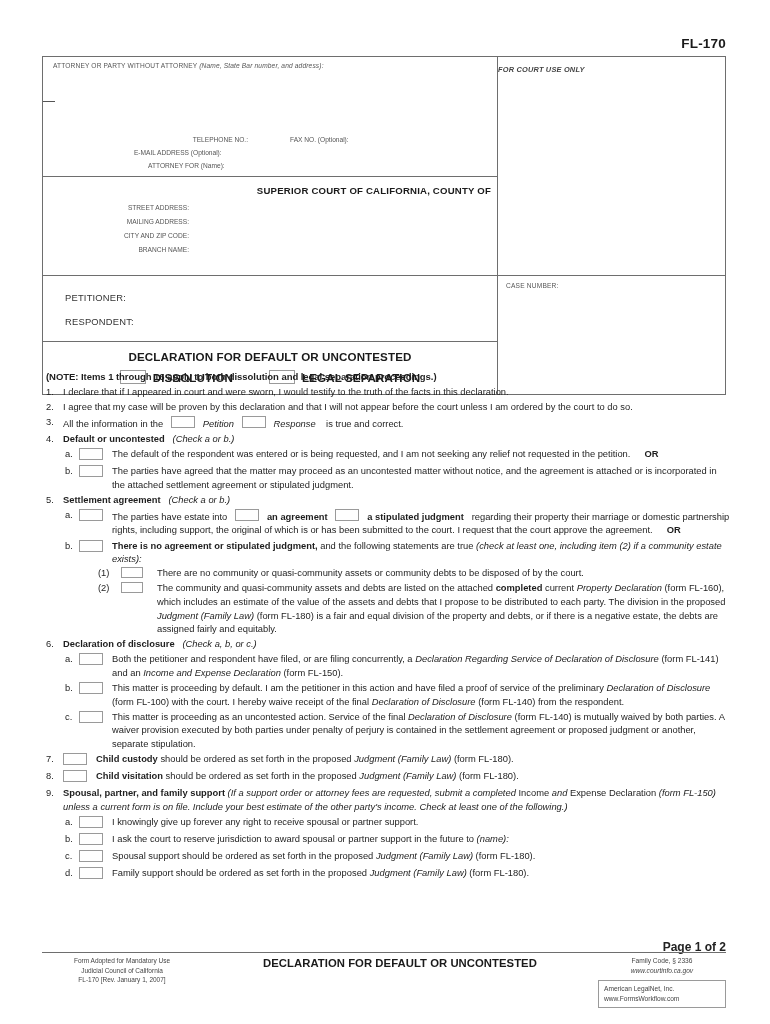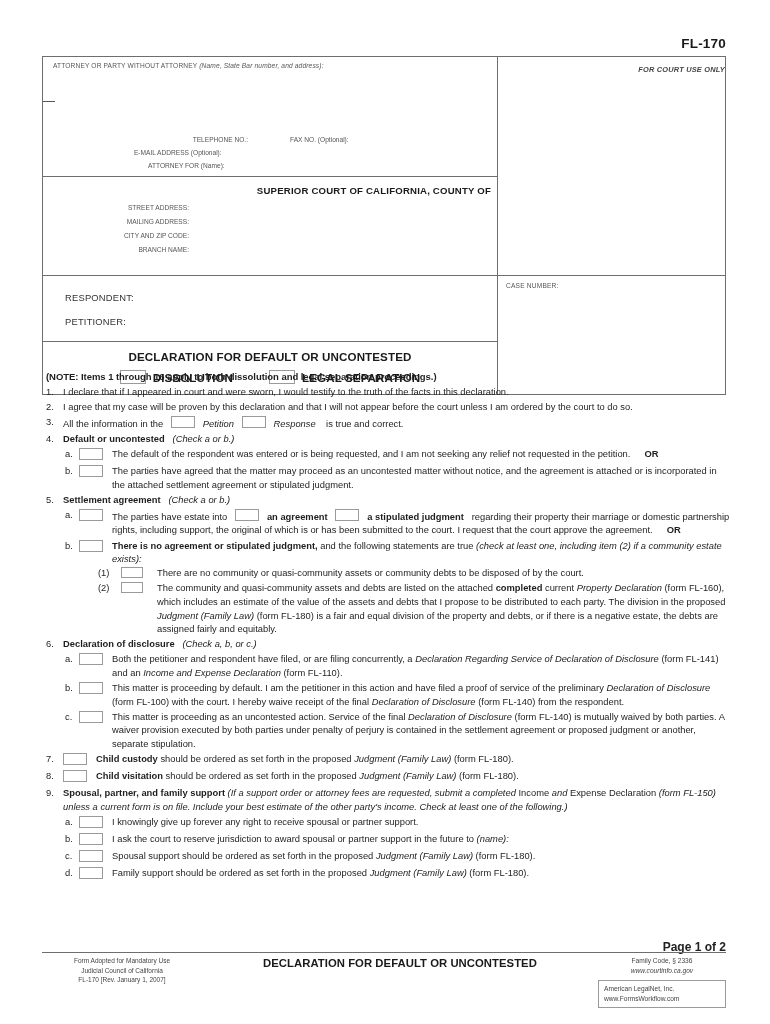--- a/index.html
+++ b/index.html
@@ -149,21 +149,21 @@
     justify-content: center;
     align-items: center;
     gap: 7px;
   }
   .title-opts .gap { width: 22px; }
 
   .court-use {
     box-sizing: border-box;
     border-bottom: 1px solid #6e6e6e;
     height: 219px;
-    text-align: right;
+    text-align: left;
     padding-top: 8px;
   }
   .court-use-lbl {
     font-size: 7.4px;
     font-style: italic;
     font-weight: bold;
     color: #444;
     letter-spacing: .2px;
   }
   .casenum-box {
@@ -361,22 +361,22 @@
 
       <div class="court-box">
         <div class="court-title">SUPERIOR COURT OF CALIFORNIA, COUNTY OF</div>
         <div class="court-line"><span class="lbl-right">STREET ADDRESS:</span></div>
         <div class="court-line"><span class="lbl-right">MAILING ADDRESS:</span></div>
         <div class="court-line"><span class="lbl-right">CITY AND ZIP CODE:</span></div>
         <div class="court-line"><span class="lbl-right">BRANCH NAME:</span></div>
       </div>
 
       <div class="party-box">
+        <div class="party-line">PETITIONER:</div>
         <div class="party-line">RESPONDENT:</div>
-        <div class="party-line">PETITIONER:</div>
       </div>
 
       <div class="title-box">
         <div class="title-main">DECLARATION FOR DEFAULT OR UNCONTESTED</div>
         <div class="title-opts">
           <span class="cb cb-title"></span>
           <span>DISSOLUTION</span>
           <span class="gap"></span>
           <span class="cb cb-title"></span>
           <span>LEGAL SEPARATION</span>
@@ -502,21 +502,21 @@
     </div>
 
     <div class="sub">
       <div class="let">a.</div>
       <div class="cbcell"><span class="cb"></span></div>
       <div class="stxt">
         <span>Both the petitioner and respondent have filed, or are filing concurrently, a</span>
         <i>Declaration Regarding Service of Declaration of Disclosure</i>
         <span>(form FL-141) and an</span>
         <i>Income and Expense Declaration</i>
-        <span>(form FL-110).</span>
+        <span>(form FL-150).</span>
       </div>
     </div>
 
     <div class="sub">
       <div class="let">b.</div>
       <div class="cbcell"><span class="cb"></span></div>
       <div class="stxt">
         <span>This matter is proceeding by default. I am the petitioner in this action and have filed a proof of service of the preliminary</span>
         <i>Declaration of Disclosure</i>
         <span>(form FL-100) with the court. I hereby waive receipt of the final</span>

